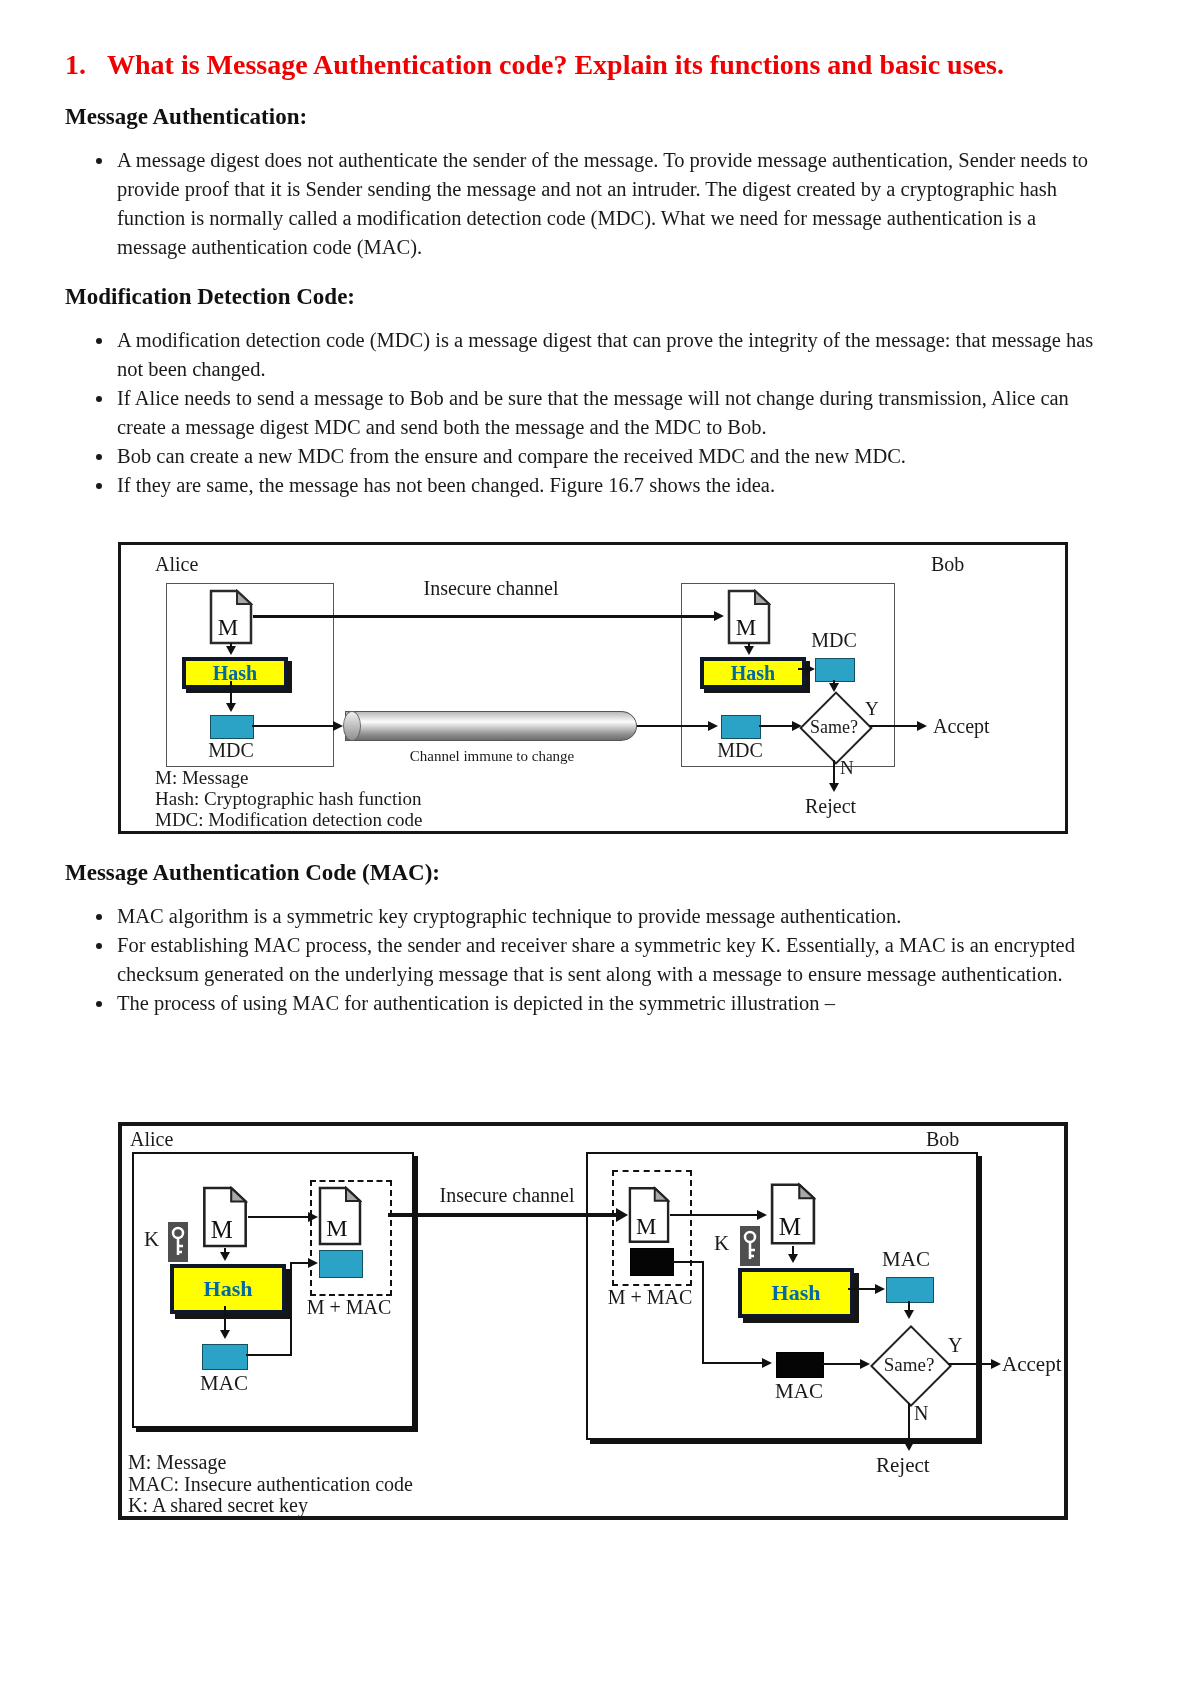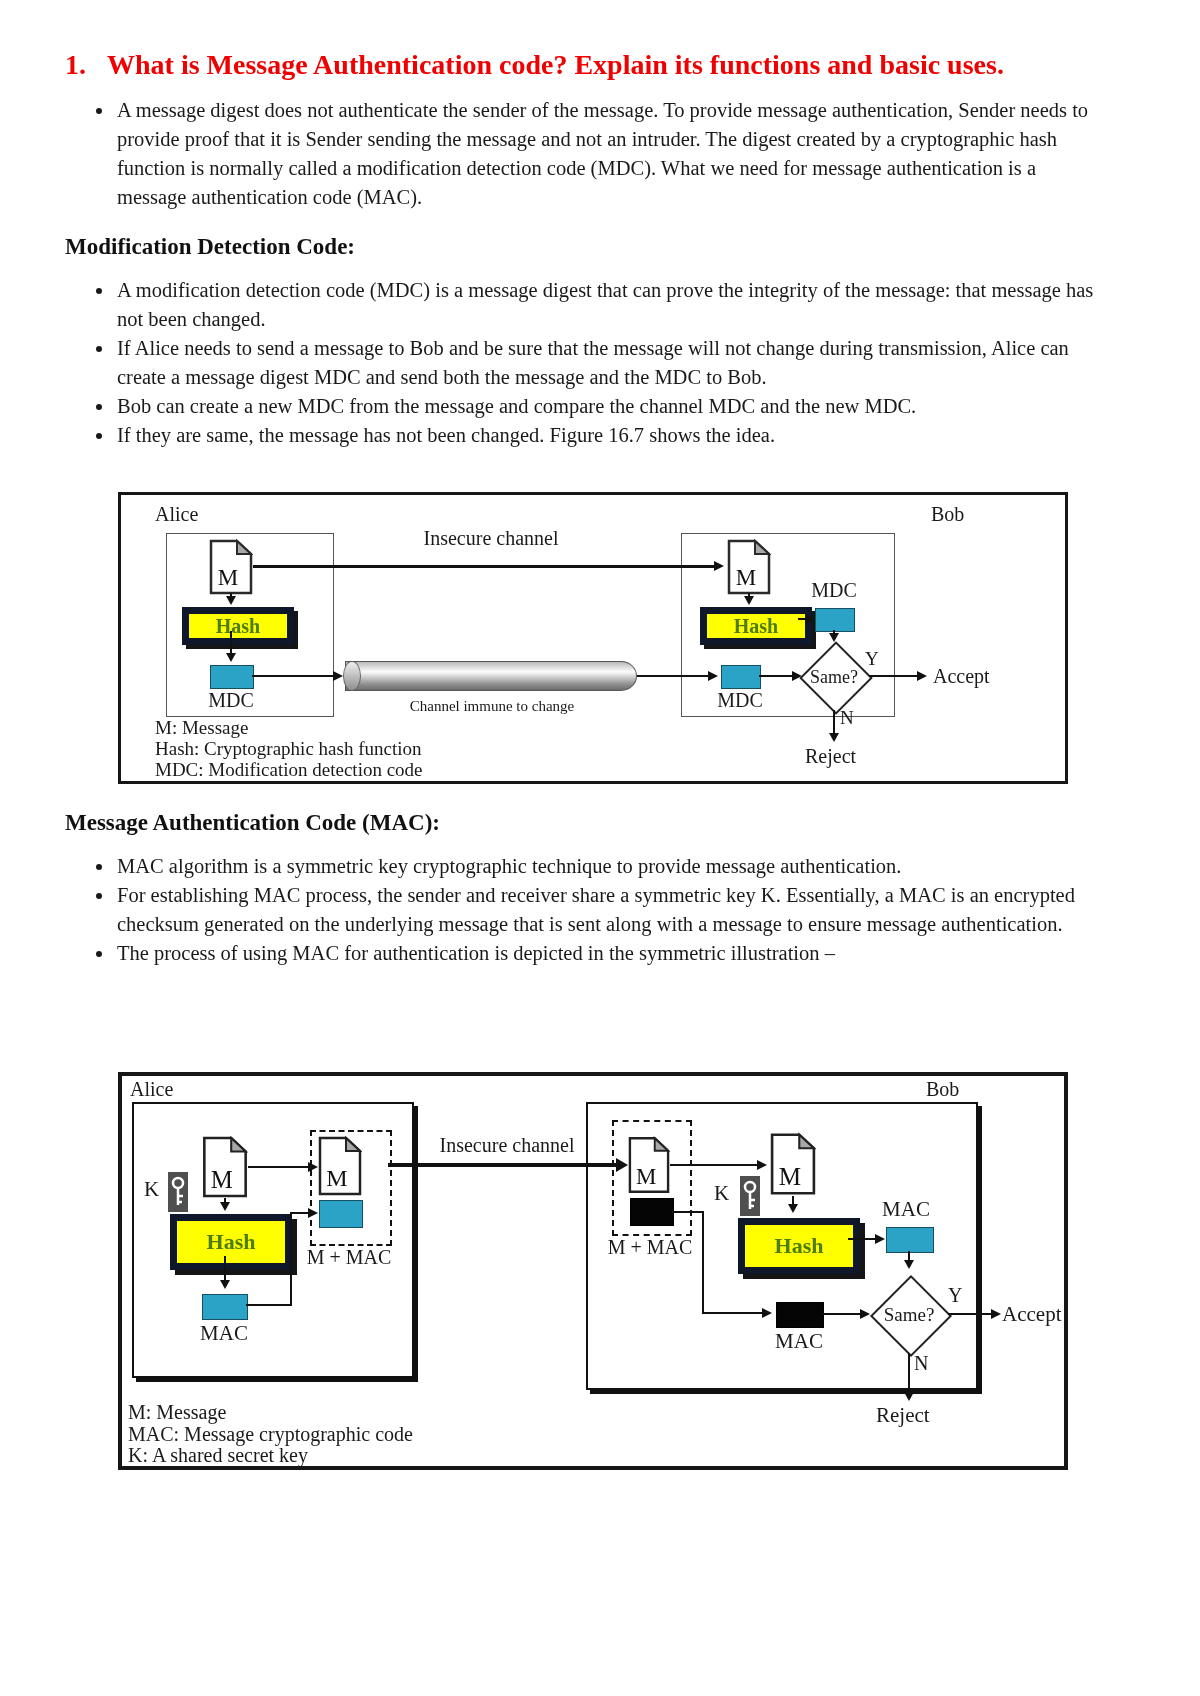--- a/index.html
+++ b/index.html
@@ -14,22 +14,22 @@
   ul.blist li{font-size:20.5px;line-height:29px;margin:0;padding-left:2px;max-width:990px;}
   .fig{position:relative;box-sizing:border-box;background:#fff;}
   .fig1{width:950px;height:292px;border:3px solid #161616;margin:42px 0 0 53px;}
   .fig2{width:950px;height:398px;border:4px solid #161616;margin:104px 0 0 53px;}
   .lbl{position:absolute;font-size:20px;line-height:22px;white-space:nowrap;}
   .bold{font-weight:normal;}
   .ctr{text-align:center;}
   .inbox{position:absolute;border:1px solid #555;background:#fff;}
   .inbox2{position:absolute;border:2px solid #111;background:#fff;box-shadow:4px 4px 0 #111;}
   .dashed{position:absolute;border:2px dashed #111;background:transparent;}
-  .hash{position:absolute;background:#ffff00;border:7px solid #0f172a;box-shadow:4px 4px 0 #151515;
-        display:flex;align-items:center;justify-content:center;font-weight:bold;color:#4d7c0f;}
+  .hash{position:absolute;background:#ffff00;border:4px solid #0f172a;box-shadow:4px 4px 0 #151515;
+        display:flex;align-items:center;justify-content:center;font-weight:bold;color:#0369a1;}
   .cyan{position:absolute;background:#2ba3c7;border:1px solid #14505f;}
   .blk{position:absolute;background:#050505;border:1px solid #000;}
   .hl{position:absolute;background:#111;height:2px;}
   .vl{position:absolute;background:#111;width:2px;}
   .ae{position:absolute;width:0;height:0;border-left:10px solid #111;border-top:5px solid transparent;border-bottom:5px solid transparent;}
   .ae.big{border-left:12px solid #111;border-top:7px solid transparent;border-bottom:7px solid transparent;}
   .as{position:absolute;width:0;height:0;border-top:9px solid #111;border-left:5px solid transparent;border-right:5px solid transparent;}
   .diamond{position:absolute;background:#fff;border:2px solid #222;transform:rotate(45deg);}
   .cyl{position:absolute;border:1px solid #555;border-radius:0 16px 16px 0/0 15px 15px 0;
        background:linear-gradient(#b9b9b9,#fdfdfd 35%,#8e8e8e 80%,#6d6d6d);box-sizing:border-box;}
@@ -42,29 +42,30 @@
 </head>
 <body>
 
 <div class="page">
 
   <div class="qtitle">
     <span class="tnum">1.</span>
     <span class="ttext">What is Message Authentication code? Explain its functions and basic uses.</span>
   </div>
 
+  <h2>Message Authentication:</h2>
   <ul class="blist">
     <li>A message digest does not authenticate the sender of the message. To provide message authentication, Sender needs to provide proof that it is Sender sending the message and not an intruder. The digest created by a cryptographic hash function is normally called a modification detection code (MDC). What we need for message authentication is a message authentication code (MAC).</li>
   </ul>
 
   <h2 style="margin-top:20px;">Modification Detection Code:</h2>
   <ul class="blist">
     <li>A modification detection code (MDC) is a message digest that can prove the integrity of the message: that message has not been changed.</li>
     <li>If Alice needs to send a message to Bob and be sure that the message will not change during transmission, Alice can create a message digest MDC and send both the message and the MDC to Bob.</li>
-    <li>Bob can create a new MDC from the message and compare the channel MDC and the new MDC.</li>
+    <li>Bob can create a new MDC from the ensure and compare the received MDC and the new MDC.</li>
     <li>If they are same, the message has not been changed. Figure 16.7 shows the idea.</li>
   </ul>
 
   <div class="fig fig1">
     <div class="lbl bold" style="left:34px;top:8px;">Alice</div>
     <div class="lbl bold" style="left:810px;top:8px;">Bob</div>
     <div class="lbl ctr" style="left:270px;top:32px;width:200px;">Insecure channel</div>
 
     <div class="inbox" style="left:45px;top:38px;width:166px;height:182px;"></div>
     <div class="inbox" style="left:560px;top:38px;width:212px;height:182px;"></div>
@@ -235,18 +236,18 @@
     <div class="hl" style="left:826px;top:237px;width:44px;"></div>
     <div class="ae" style="left:869px;top:233px;"></div>
     <div class="lbl" style="left:880px;top:227px;font-size:21px;">Accept</div>
     <div class="lbl bold" style="left:792px;top:276px;font-size:20px;">N</div>
     <div class="vl" style="left:786px;top:277px;height:41px;"></div>
     <div class="as" style="left:782px;top:316px;"></div>
     <div class="lbl" style="left:754px;top:328px;font-size:21px;">Reject</div>
 
     <div class="legend" style="left:6px;top:326px;font-size:20px;line-height:21.5px;">
       <div>M: Message</div>
-      <div>MAC: Message cryptographic code</div>
+      <div>MAC: Insecure authentication code</div>
       <div>K: A shared secret key</div>
     </div>
   </div>
 
 </div>
 
 </body></html>

